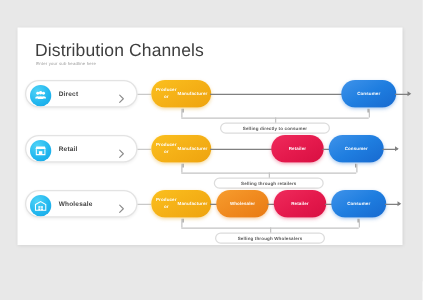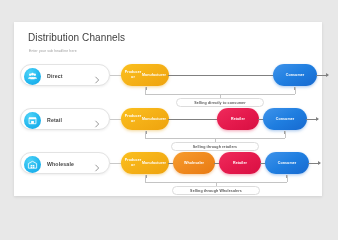--- a/index.html
+++ b/index.html
@@ -17,21 +17,21 @@
     top: 22px;
     width: 308px;
     height: 174px;
     background: #ffffff;
     box-shadow: 0 1px 3px rgba(0,0,0,0.10);
   }
   #title {
     position: absolute;
     left: 14px;
     top: 10px;
-    font-size: 10px;
+    font-size: 14px;
     font-weight: 400;
     letter-spacing: 0.1px;
     color: #3e3e3e;
     white-space: nowrap;
   }
   #subtitle {
     position: absolute;
     left: 15px;
     top: 26.5px;
     font-size: 3.4px;

